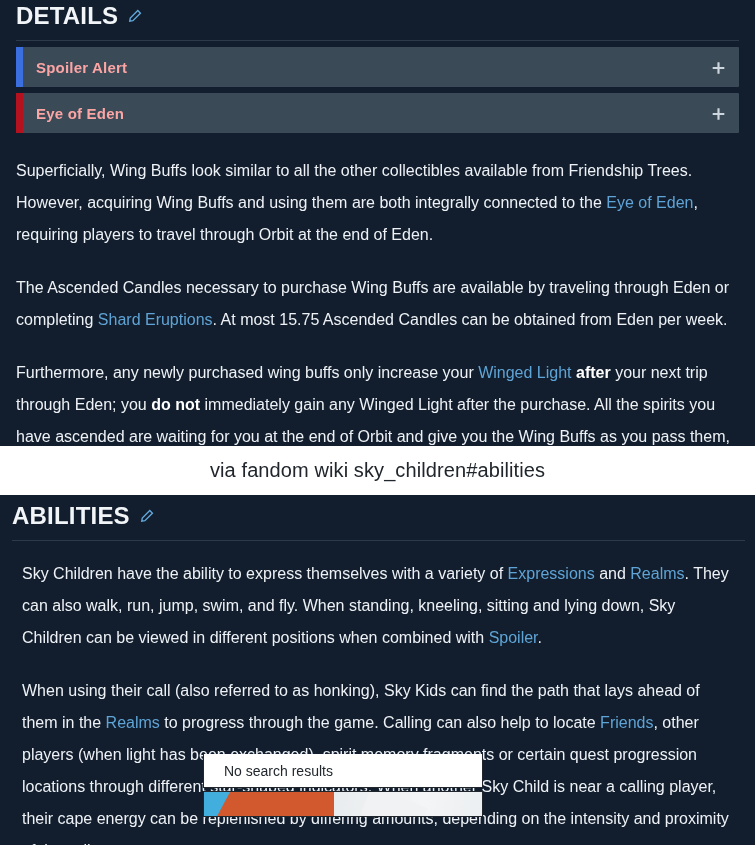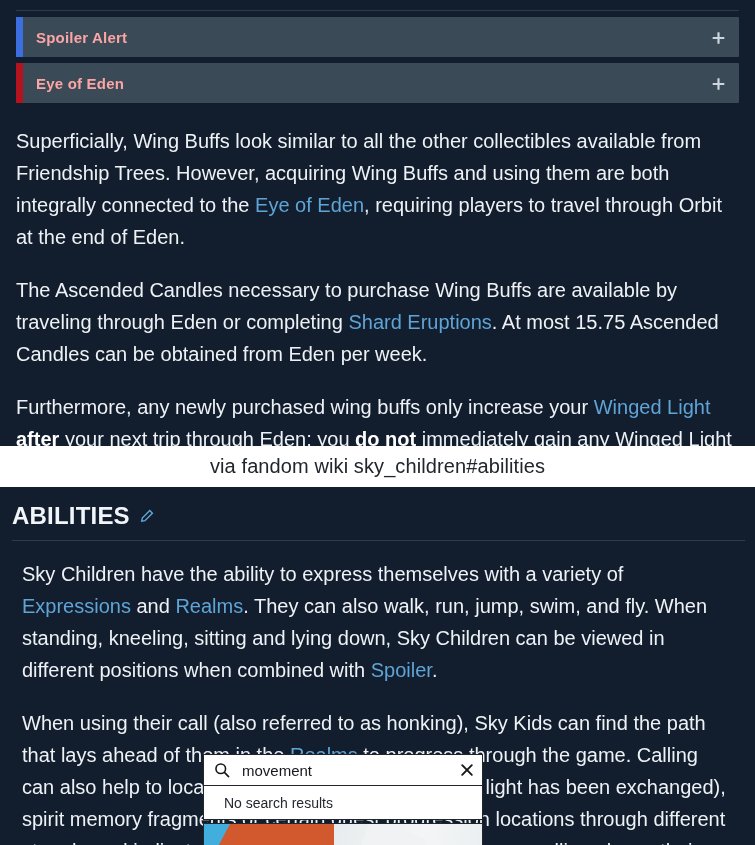--- a/index.html
+++ b/index.html
@@ -66,21 +66,21 @@
     position: absolute;
     right: 14px;
     top: 50%;
     transform: translateY(-50%);
     width: 13px; height: 13px;
     color: #cdd6de;
   }
 
   
   .body-txt {
-    font-size: 20px;
+    font-size: 16px;
     line-height: 32px;
     color: #eef2f6;
   }
   .body-txt p { margin: 0 0 21px 0; }
   .body-txt p:last-child { margin-bottom: 0; }
   a.wlink { color: #5fa4d6; text-decoration: none; }
   .bold { font-weight: 700; color: #ffffff; }
   .ital { }
 
   
@@ -90,21 +90,21 @@
     height: 446px;
     padding: 0 16px;
     overflow: hidden;
   }
   .pane-top .head-wrap { padding-top: 1px; }
 
   
   .caption-band {
     position: absolute;
     left: 0; top: 446px;
-    width: 755px; height: 41px;
+    width: 755px; height: 49px;
     background: #ffffff;
     display: flex;
     align-items: center;
     justify-content: center;
   }
   .caption-band .cap {
     font-size: 20px;
     color: #20262c;
     letter-spacing: .1px;
   }
@@ -199,20 +199,28 @@
   }
 </style>
 </head>
 <body>
 
 <div class="page">
 
   <div class="pane-top">
 
     <div class="head-wrap">
+      <div class="sec-head">
+        <span class="title">DETAILS</span>
+        <span class="pencil-icon">
+          <svg viewBox="0 0 20 20" width="16" height="16" fill="none" stroke="#63a8dd" stroke-width="1.7">
+            <path d="M13.5 3.2 L16.8 6.5 L7.4 15.9 L3.4 16.6 L4.1 12.6 Z"></path>
+          </svg>
+        </span>
+      </div>
       <div class="divider"></div>
     </div>
 
     <div>
       <div class="collapse">
         <span class="bar" style="background:#3b6fe0"></span>
         <span class="label">Spoiler Alert</span>
         <span class="plus">
           <svg viewBox="0 0 12 12" width="13" height="13" fill="#cdd6de">
             <rect x="5" y="0.6" width="2" height="10.8" rx="0.3"></rect>
@@ -259,35 +267,20 @@
       </div>
 
       <div class="body-txt" style="margin-top:17px">
         <p>Sky Children have the ability to express themselves with a variety of <a class="wlink" href="#">Expressions</a> and <a class="wlink" href="#">Realms</a>. They can also walk, run, jump, swim, and fly. When standing, kneeling, sitting and lying down, Sky Children can be viewed in different positions when combined with <a class="wlink" href="#">Spoiler</a>.</p>
         <p>When using their call (also referred to as <span class="ital">honking</span>), Sky Kids can find the path that lays ahead of them in the <a class="wlink" href="#">Realms</a> to progress through the game. Calling can also help to locate <a class="wlink" href="#">Friends</a>, other players (when light has been exchanged), spirit memory fragments or certain quest progression locations through different star-shaped indicators. When another Sky Child is near a calling player, their cape energy can be replenished by differing amounts, depending on the intensity and proximity of the call.</p>
       </div>
     </div>
   </div>
 
   <div class="search-overlay">
-    <div class="search-bar">
-      <span class="mag">
-        <svg viewBox="0 0 18 18" width="16" height="16" fill="none" stroke="#16181c" stroke-width="1.8">
-          <circle cx="7.6" cy="7.6" r="5.4"></circle>
-          <line x1="11.7" y1="11.7" x2="16.4" y2="16.4" stroke-linecap="round"></line>
-        </svg>
-      </span>
-      <span class="sval" title="Search">movement</span>
-      <span class="xbtn">
-        <svg viewBox="0 0 14 14" width="14" height="14" stroke="#16181c" stroke-width="1.9" stroke-linecap="round">
-          <line x1="2.2" y1="2.2" x2="11.8" y2="11.8"></line>
-          <line x1="11.8" y1="2.2" x2="2.2" y2="11.8"></line>
-        </svg>
-      </span>
-    </div>
     <div class="search-results">
       <span class="nores">No search results</span>
     </div>
     <div class="thumb-strip">
       <span class="sky"></span>
       <span class="roof"></span>
       <span class="wall"></span>
       <span class="wedge"></span>
     </div>
   </div>

